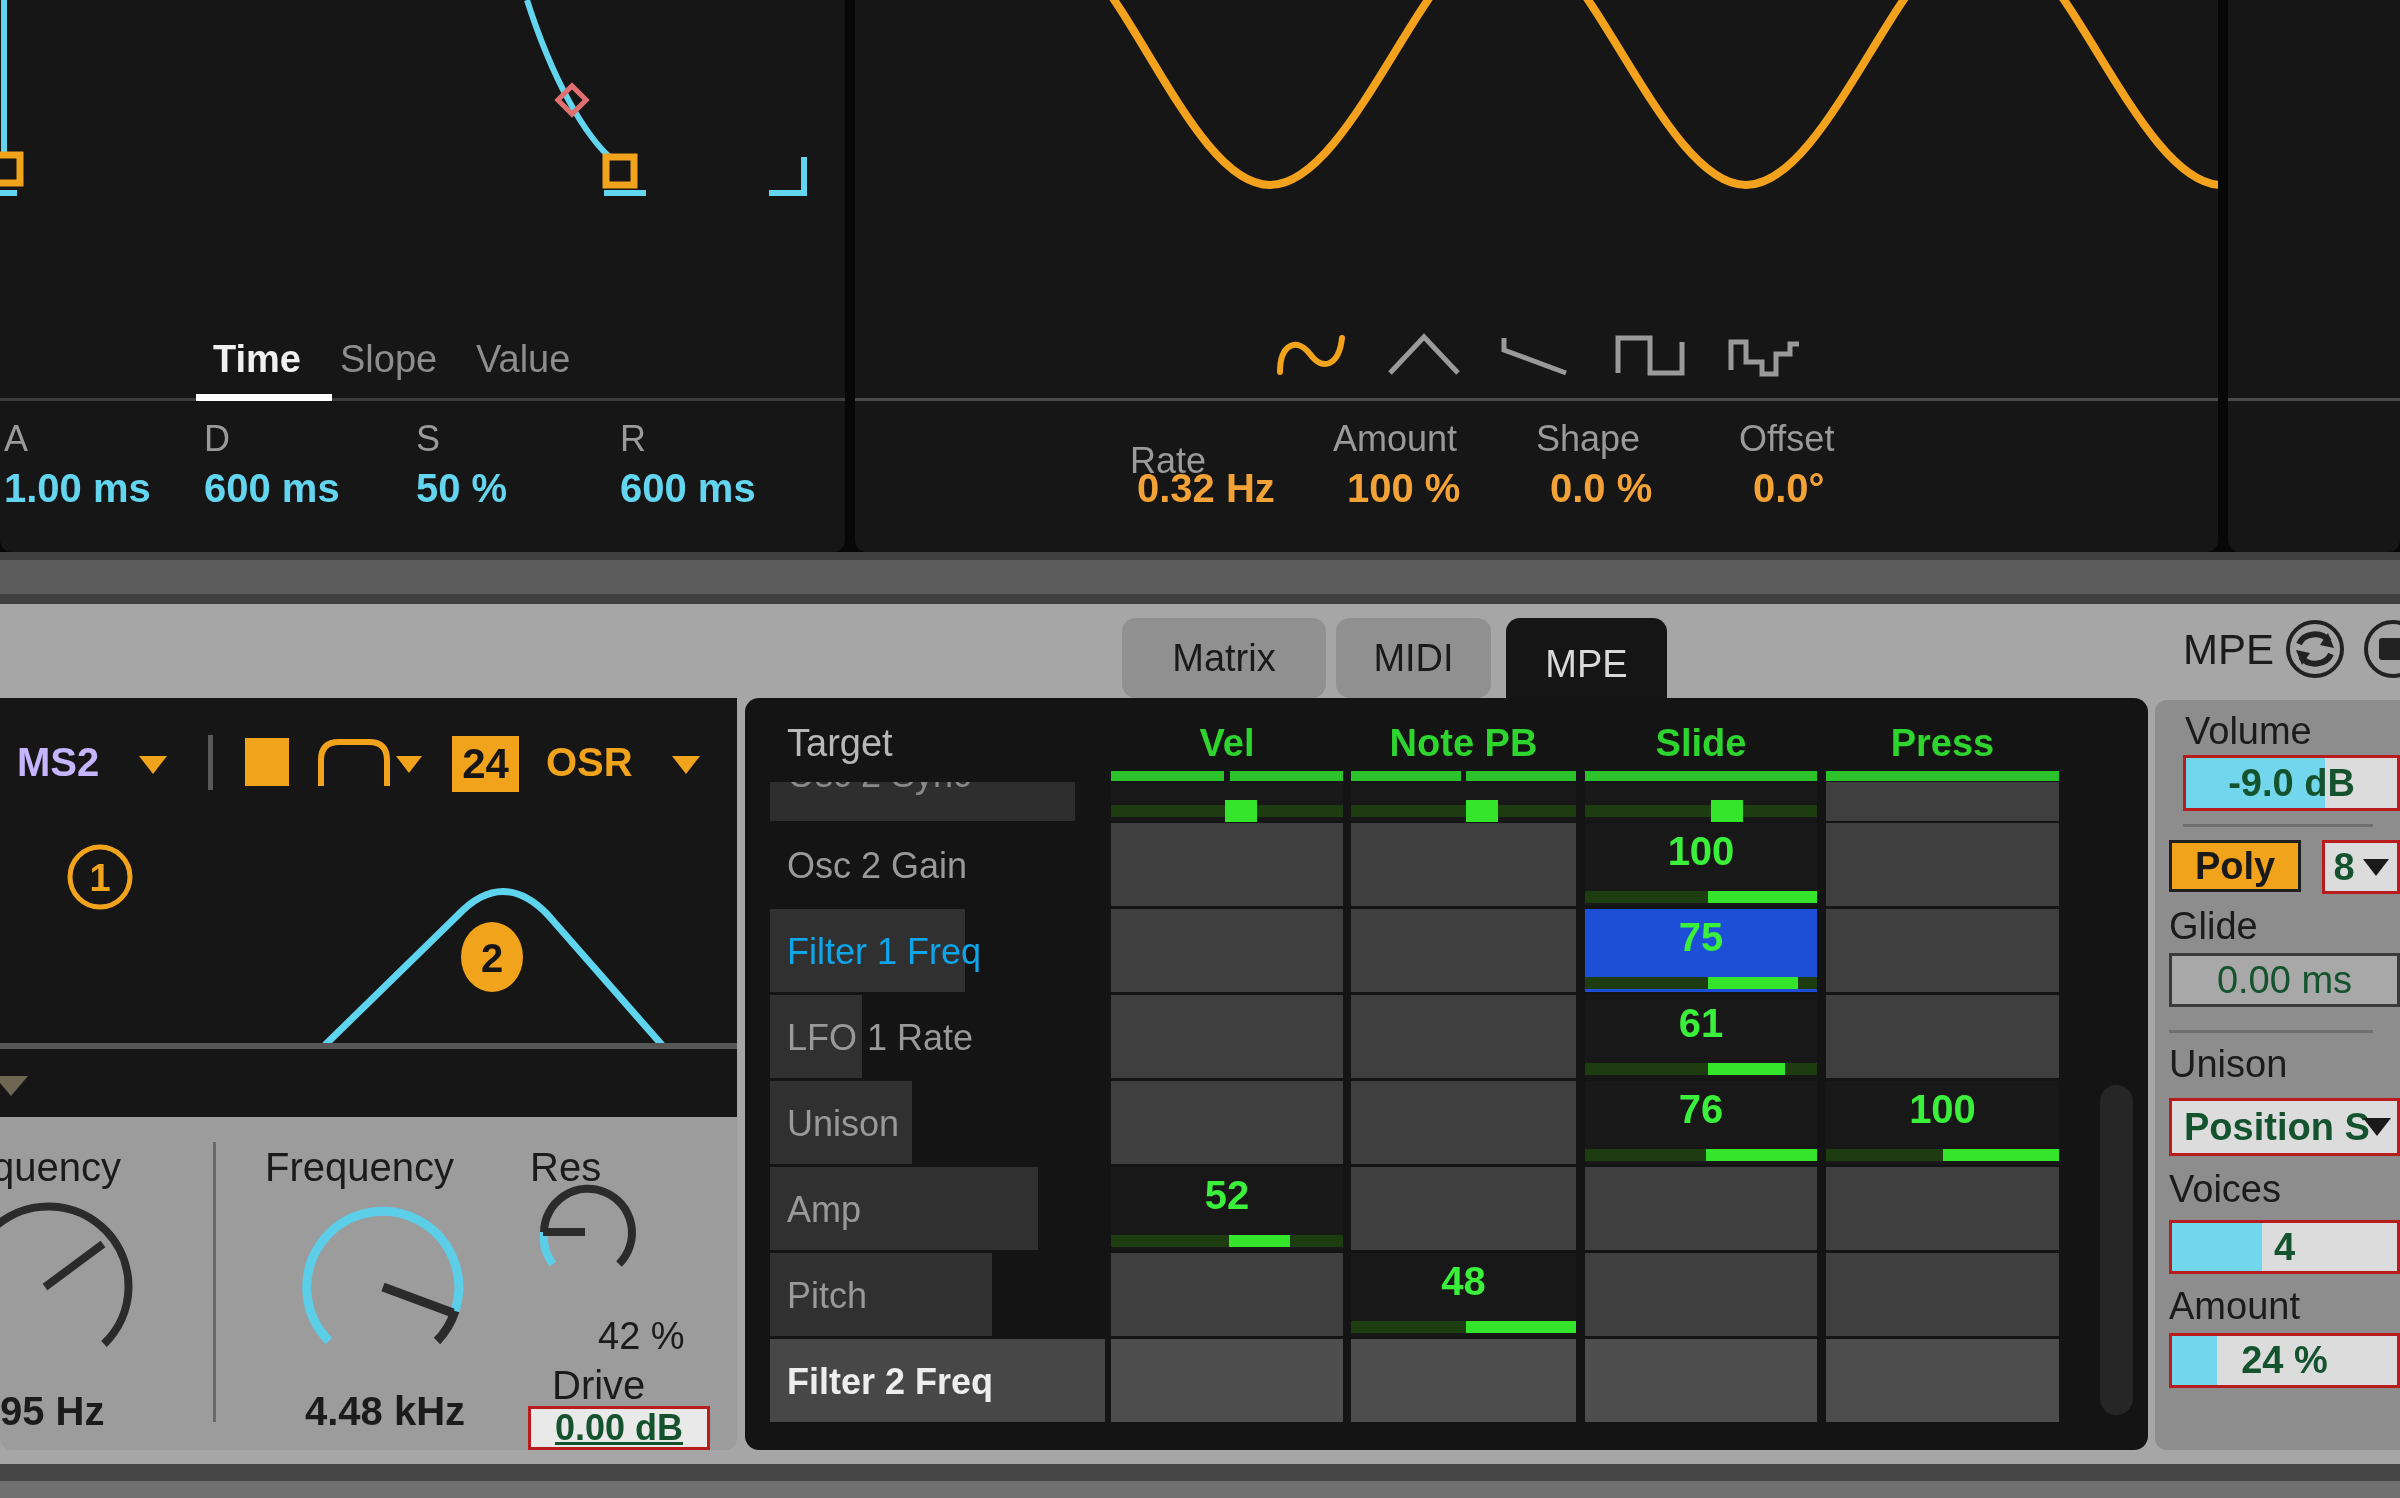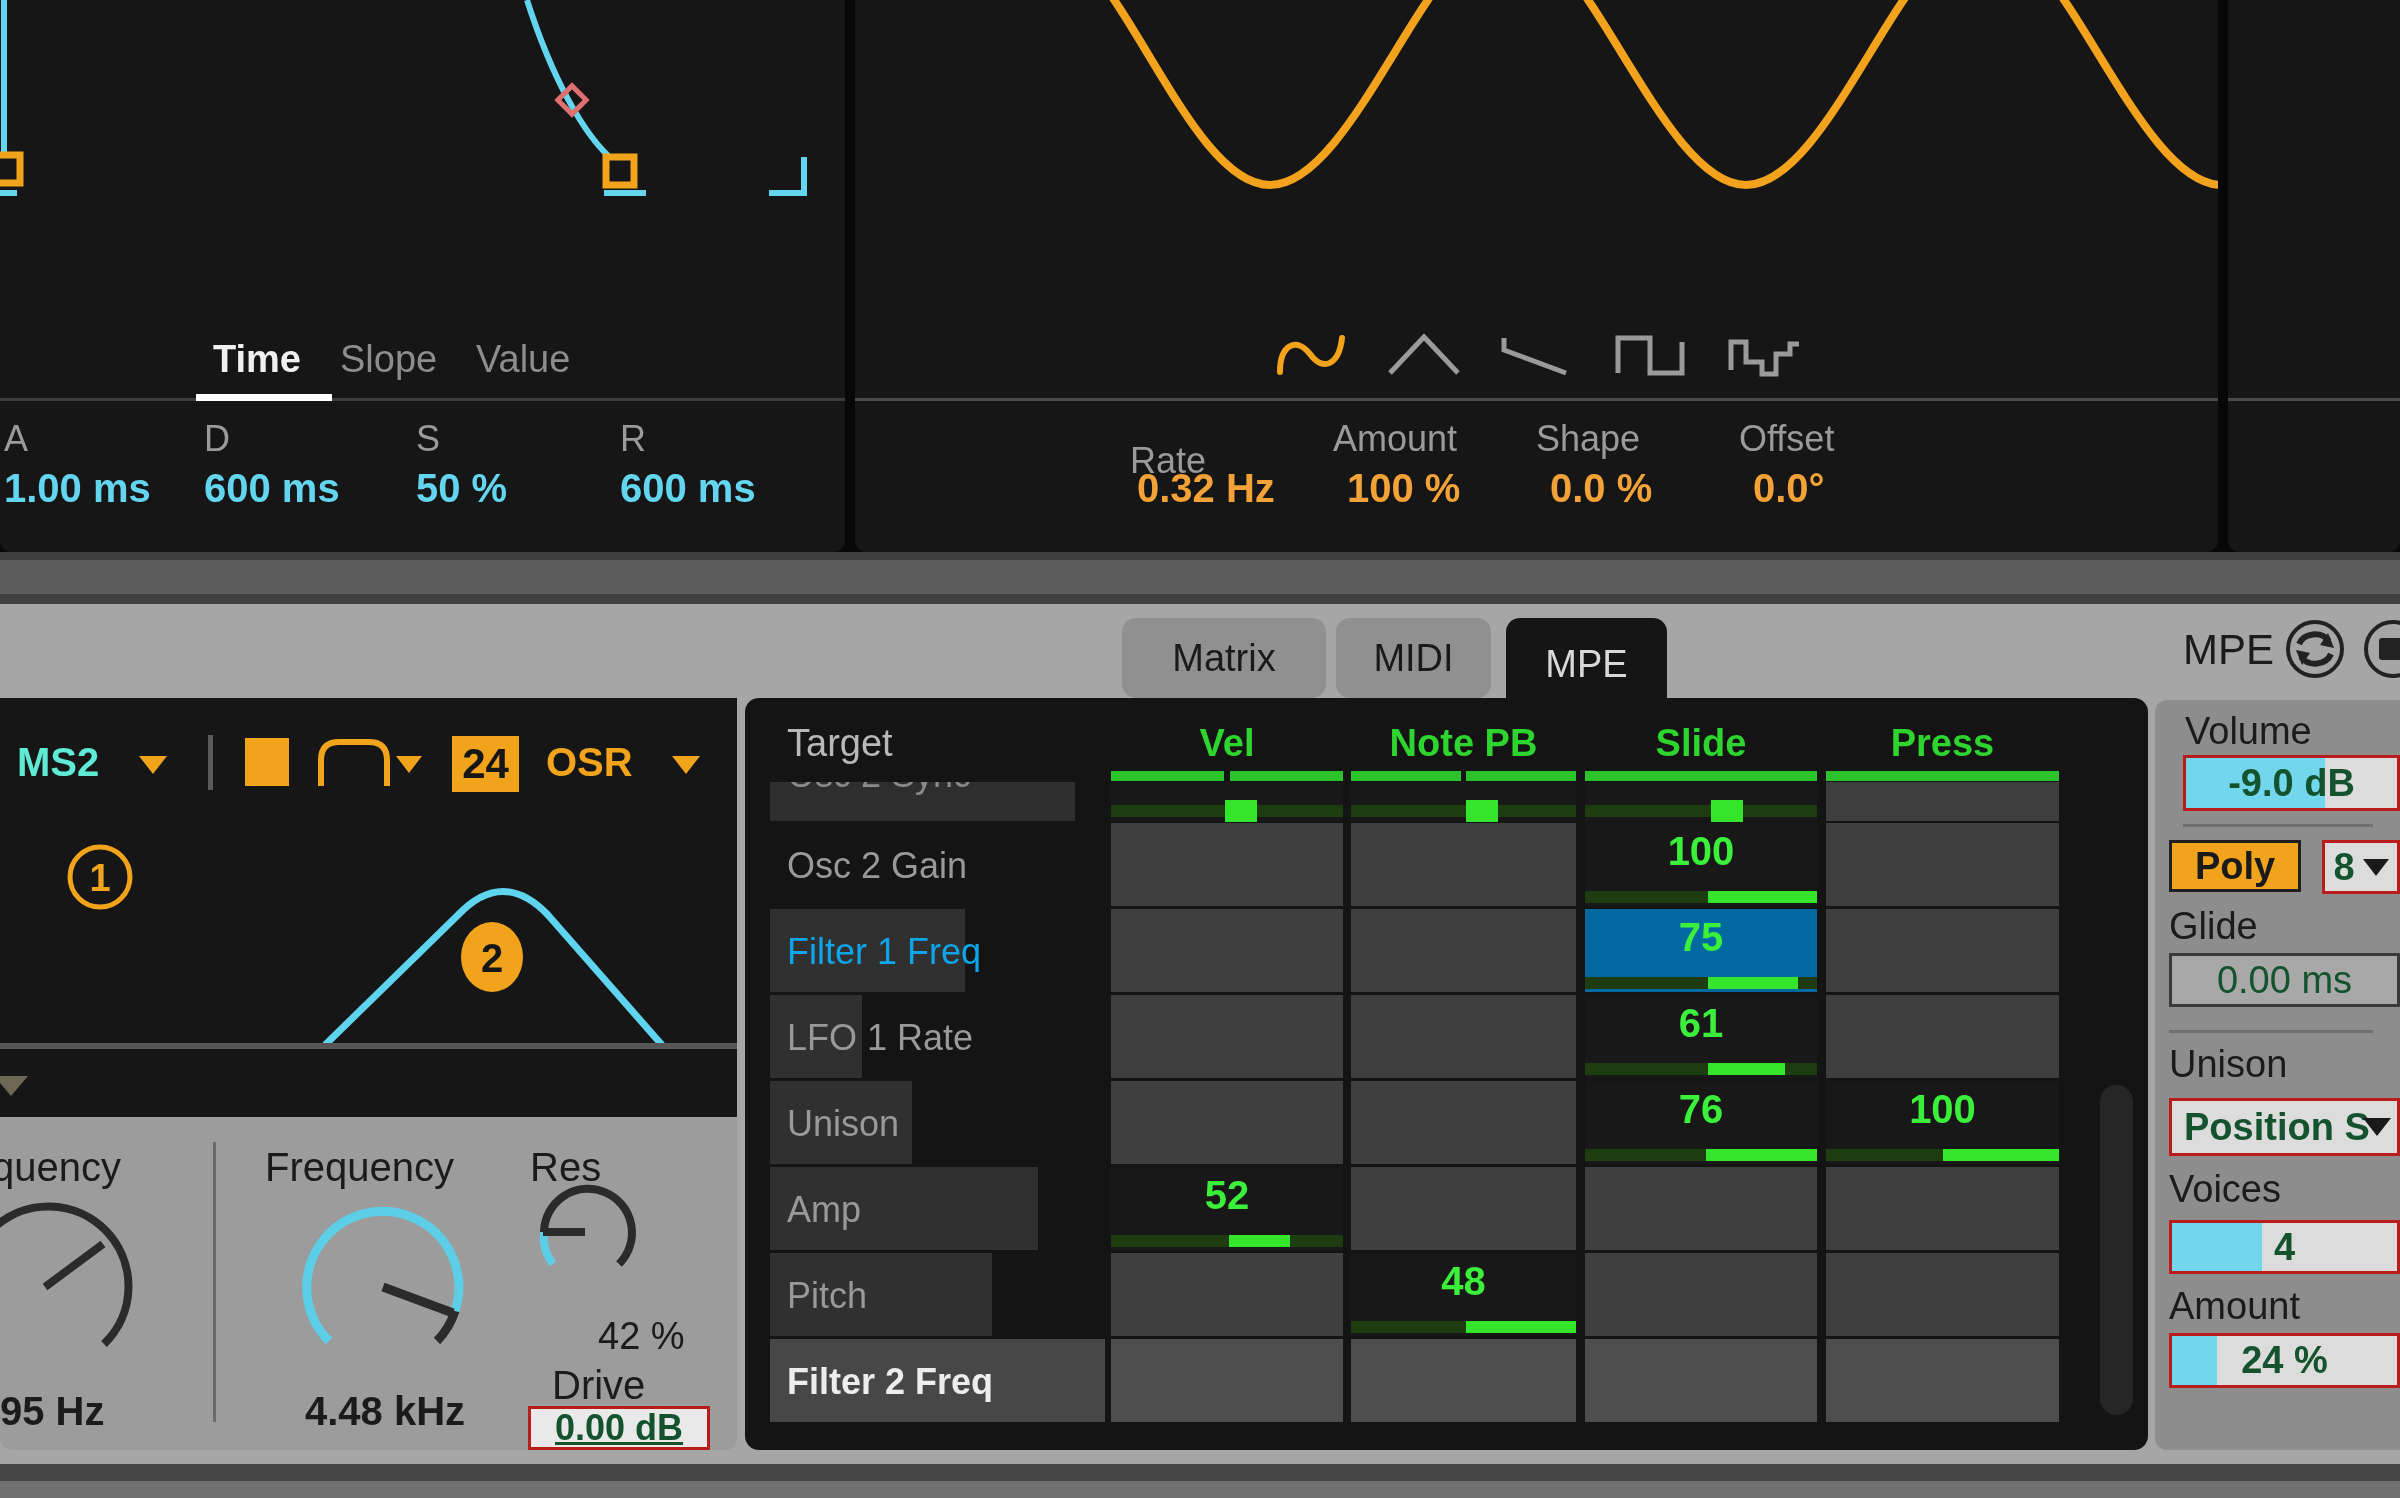--- a/index.html
+++ b/index.html
@@ -125,21 +125,21 @@
     <polygon points="44,15 50,30 36,27" fill="#222"></polygon>
     <polygon points="18,47 12,32 26,35" fill="#222"></polygon>
   </svg>
   <svg width="62" height="62" style="left:2362px;top:618px;">
     <circle cx="31" cy="31" r="27" fill="none" stroke="#222" stroke-width="4"></circle>
     <rect x="17" y="20" width="28" height="22" rx="3" fill="#222"></rect>
   </svg>
 
   <div class="abs" style="left:0;top:698px;width:737px;height:419px;background:#161616;overflow:hidden;">
 
-    <div class="abs" style="left:17px;top:42px;color:#5eead4;font-size:40px;font-weight:700;">
+    <div class="abs" style="left:17px;top:42px;color:#c4b5fd;font-size:40px;font-weight:700;">
       <span>MS2</span>
     </div>
     <div class="abs" style="left:139px;top:58px;width:0;height:0;border-left:14px solid transparent;border-right:14px solid transparent;border-top:18px solid #f2a31c;"></div>
     <div class="abs" style="left:208px;top:37px;width:5px;height:55px;background:#5a5a5a;"></div>
     <div class="abs" style="left:245px;top:40px;width:44px;height:48px;background:#f2a31c;"></div>
     <svg width="74" height="50" style="left:317px;top:40px;">
       <path d="M4,48 L4,22 Q4,4 22,4 L52,4 Q70,4 70,22 L70,48" fill="none" stroke="#f2a31c" stroke-width="6"></path>
     </svg>
     <div class="abs" style="left:396px;top:58px;width:0;height:0;border-left:13px solid transparent;border-right:13px solid transparent;border-top:17px solid #f2a31c;"></div>
     <div class="abs" style="left:452px;top:38px;width:67px;height:56px;background:#f2a31c;color:#161616;font-size:42px;font-weight:700;
@@ -235,21 +235,21 @@
         <div class="cell" style="left: 840px; top: 125px; width: 232px; height: 83px; background: rgb(24, 24, 24);">
           <div class="cellnum">100</div>
           <div class="track" style="bottom: 3px;"></div>
           <div class="seg" style="left: 122.96px; width: 109.04px; bottom: 3px;"></div>
         </div>
         <div class="cell" style="left: 1081px; top: 125px; width: 233px; height: 83px; background: rgb(63, 63, 63);"></div>
         <div class="lblbox" style="top: 211px; width: 195px; height: 83px; background: rgb(48, 48, 48);"></div>
         <div class="tlabel" style="top: 233px; color: #0ea5e9;">Filter 1 Freq</div>
         <div class="cell" style="left: 366px; top: 211px; width: 232px; height: 83px; background: rgb(63, 63, 63);"></div>
         <div class="cell" style="left: 606px; top: 211px; width: 225px; height: 83px; background: rgb(63, 63, 63);"></div>
-        <div class="cell" style="left: 840px; top: 211px; width: 232px; height: 83px; background: #0369a1;">
+        <div class="cell" style="left: 840px; top: 211px; width: 232px; height: 83px; background: #1d4ed8;">
           <div class="cellnum">75</div>
           <div class="track" style="bottom: 3px;"></div>
           <div class="seg" style="left: 122.96px; width: 90.48px; bottom: 3px;"></div>
         </div>
         <div class="cell" style="left: 1081px; top: 211px; width: 233px; height: 83px; background: rgb(63, 63, 63);"></div>
         <div class="lblbox" style="top: 297px; width: 92px; height: 83px; background: rgb(48, 48, 48);"></div>
         <div class="tlabel" style="top: 319px; color: rgb(153, 153, 153);">LFO 1 Rate</div>
         <div class="cell" style="left: 366px; top: 297px; width: 232px; height: 83px; background: rgb(63, 63, 63);"></div>
         <div class="cell" style="left: 606px; top: 297px; width: 225px; height: 83px; background: rgb(63, 63, 63);"></div>
         <div class="cell" style="left: 840px; top: 297px; width: 232px; height: 83px; background: rgb(24, 24, 24);">

